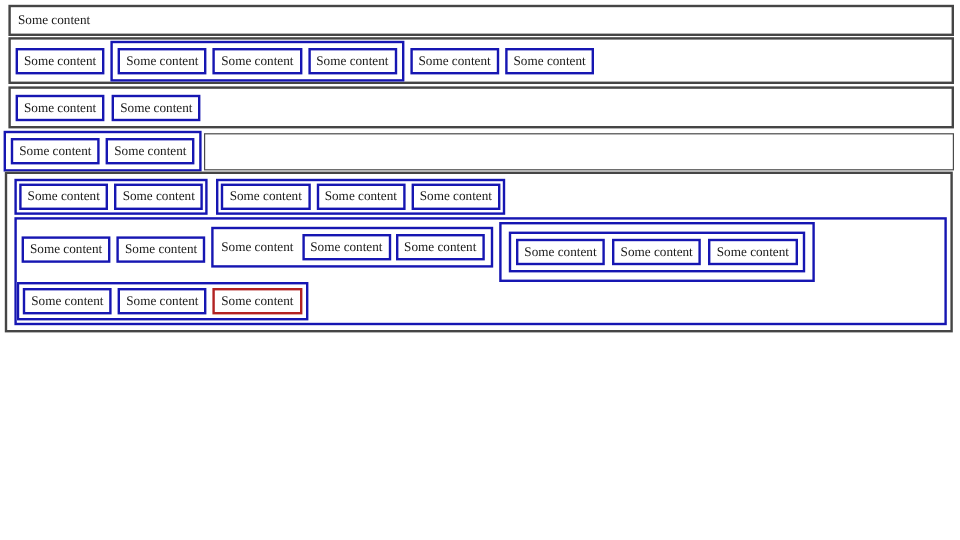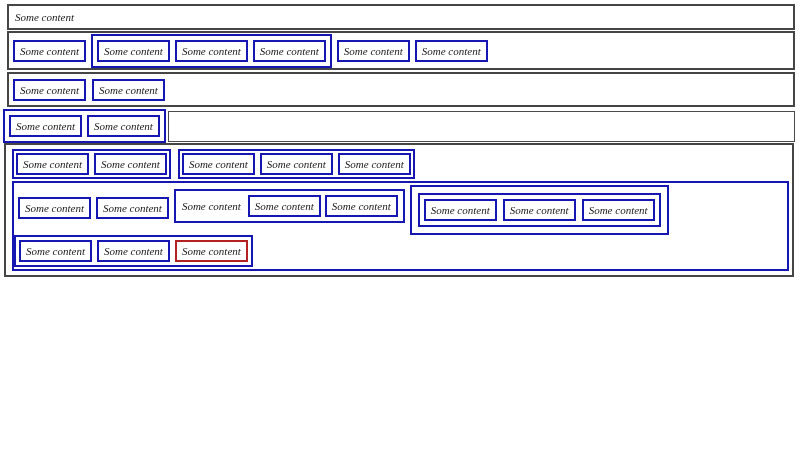--- a/index.html
+++ b/index.html
@@ -1,15 +1,15 @@
 <!DOCTYPE html>
 <html><head>
 <meta charset="utf-8">
 <style>
-  * { box-sizing: border-box; font-style: italic; }
+  * { box-sizing: border-box; }
   html,body { margin:0; padding:0; }
   body {
     width:800px; height:450px; background:#ffffff;
     font-family:"Liberation Serif", serif;
     font-size:11px; line-height:14px; color:#1a1a1a;
     position:relative; overflow:hidden;
   }
   .row {
     position:absolute; border:2px solid #454545; background:#fff;
   }

